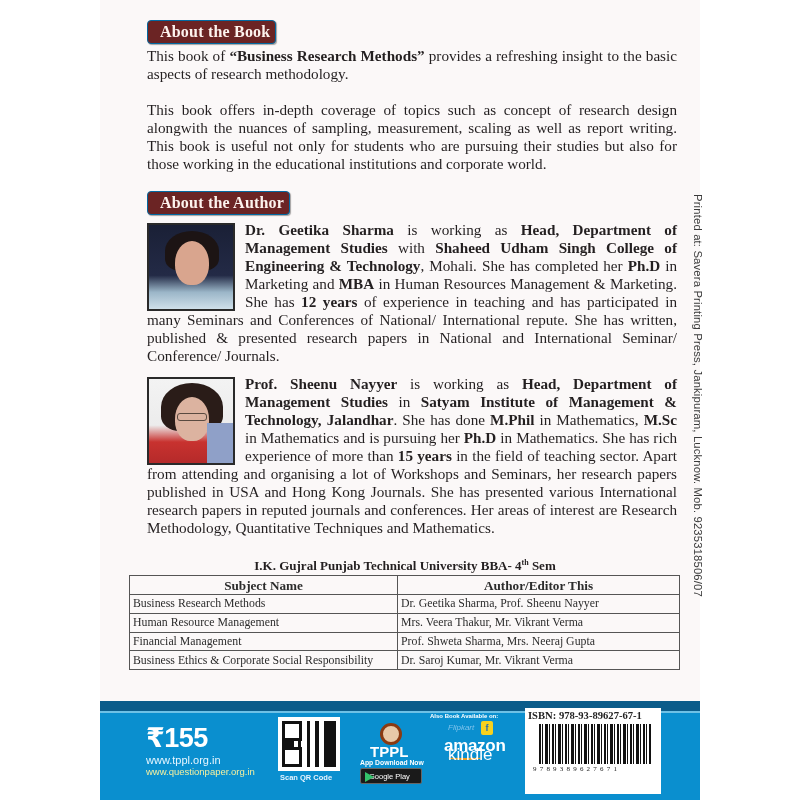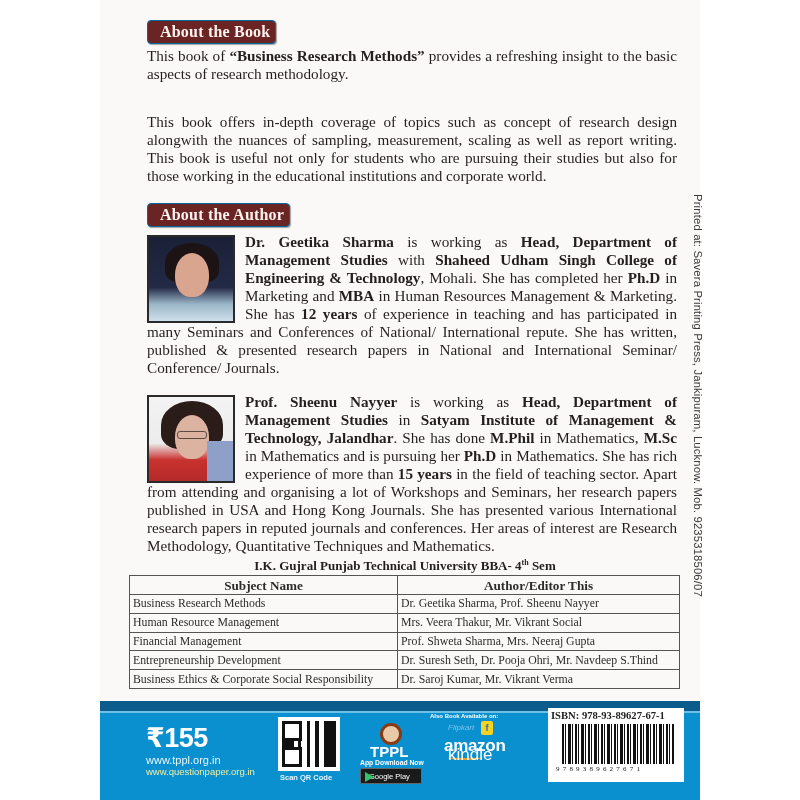--- a/index.html
+++ b/index.html
@@ -24,21 +24,21 @@
     box-shadow: 1px 1px 1px rgba(0,0,0,0.35);
     letter-spacing: 0.2px;
     line-height: 19px;
   }
   .para {
     font-size: 15.2px;
     line-height: 18px;
     text-align: justify;
     margin-top: 3px;
   }
-  .para.gap { margin-top: 30px; }
+  .para.gap { margin-top: 18px; }
   b { font-weight: bold; }
 
   .author { position: relative; margin-top: 6px; }
   .photo {
     float: left;
     width: 88px; height: 88px;
     margin: 2px 10px 0 0;
     border: 2px solid #2a2a2a;
     position: relative;
     overflow: hidden;
@@ -152,21 +152,21 @@
     text-align: center; line-height: 14px;
   }
   .amazon { position: absolute; left: 344px; top: 23px; font-size: 17px; font-weight: bold; color: #ffffff; letter-spacing: -0.3px; }
   .amazon-smile {
     position: absolute; left: 348px; top: 42px; width: 34px; height: 5px;
     border-bottom: 2px solid #f0a020; border-radius: 0 0 50% 50%;
   }
   .kindle { position: absolute; left: 348px; top: 32px; font-size: 17px; color: #ffffff; }
 
   .barcode-box {
-    position: absolute; left: 448px; top: -5px; width: 136px; height: 74px;
+    position: absolute; left: 425px; top: -5px; width: 136px; height: 86px;
     background: #ffffff; color: #222;
   }
   .isbn { position: absolute; left: 3px; top: 2px; font-family: "Liberation Serif", serif; font-weight: bold; font-size: 10.6px; white-space: nowrap; }
   .bars {
     position: absolute; left: 14px; top: 16px; width: 112px; height: 40px;
     background: repeating-linear-gradient(90deg, #111 0 2px, #fff 2px 3px, #111 3px 4px, #fff 4px 6px, #111 6px 9px, #fff 9px 10px, #111 10px 11px, #fff 11px 13px);
   }
   .bar-digits { position: absolute; left: 8px; top: 57px; font-family: Liberation Serif, serif; font-size: 7px; letter-spacing: 3.2px; white-space: nowrap; }
 </style>
 </head>
@@ -182,21 +182,21 @@
   <div class="heading" style="margin-top:18px;">About the Author</div>
 
   <div class="author">
     <div class="photo photo1">
       <div class="hair"></div>
       <div class="face"></div>
     </div>
     <p class="para"><b>Dr. Geetika Sharma</b><span> is working as </span><b>Head, Department of Management Studies</b><span> with </span><b>Shaheed Udham Singh College of Engineering &amp; Technology</b><span>, Mohali. She has completed her </span><b>Ph.D</b><span> in Marketing and </span><b>MBA</b><span> in Human Resources Management &amp; Marketing. She has </span><b>12 years</b><span> of experience in teaching and has participated in many Seminars and Conferences of National/ International repute. She has written, published &amp; presented research papers in National and International Seminar/ Conference/ Journals.</span></p>
   </div>
 
-  <div class="author" style="margin-top:16px;">
+  <div class="author" style="margin-top:10px;">
     <div class="photo photo2">
       <div class="hair"></div>
       <div class="face"></div>
       <div class="spec"></div>
       <div class="shawl"></div>
     </div>
     <p class="para"><b>Prof. Sheenu Nayyer</b><span> is working as </span><b>Head, Department of Management Studies</b><span> in </span><b>Satyam Institute of Management &amp; Technology, Jalandhar</b><span>. She has done </span><b>M.Phil</b><span> in Mathematics, </span><b>M.Sc</b><span> in Mathematics and is pursuing her </span><b>Ph.D</b><span> in Mathematics. She has rich experience of more than </span><b>15 years</b><span> in the field of teaching sector. Apart from attending and organising a lot of Workshops and Seminars, her research papers published in USA and Hong Kong Journals. She has presented various International research papers in reputed journals and conferences. Her areas of interest are Research Methodology, Quantitative Techniques and Mathematics.</span></p>
   </div>
 </div>
 
@@ -211,29 +211,25 @@
       <th>Author/Editor This</th>
     </tr>
   </thead>
   <tbody>
     <tr>
         <td class="c1">Business Research Methods</td>
         <td>Dr. Geetika Sharma, Prof. Sheenu Nayyer</td>
       </tr>
     <tr>
         <td class="c1">Human Resource Management</td>
-        <td>Mrs. Veera Thakur, Mr. Vikrant Social</td>
+        <td>Mrs. Veera Thakur, Mr. Vikrant Verma</td>
       </tr>
     <tr>
         <td class="c1">Financial Management</td>
         <td>Prof. Shweta Sharma, Mrs. Neeraj Gupta</td>
-      </tr>
-    <tr>
-        <td class="c1">Entrepreneurship Development</td>
-        <td>Dr. Suresh Seth, Dr. Pooja Ohri, Mr. Navdeep S.Thind</td>
       </tr>
     <tr>
         <td class="c1">Business Ethics &amp; Corporate Social Responsibility</td>
         <td>Dr. Saroj Kumar, Mr. Vikrant Verma</td>
       </tr>
   </tbody>
 </table>
 
 <div class="band-dark"></div>
 <div class="band-line"></div>

